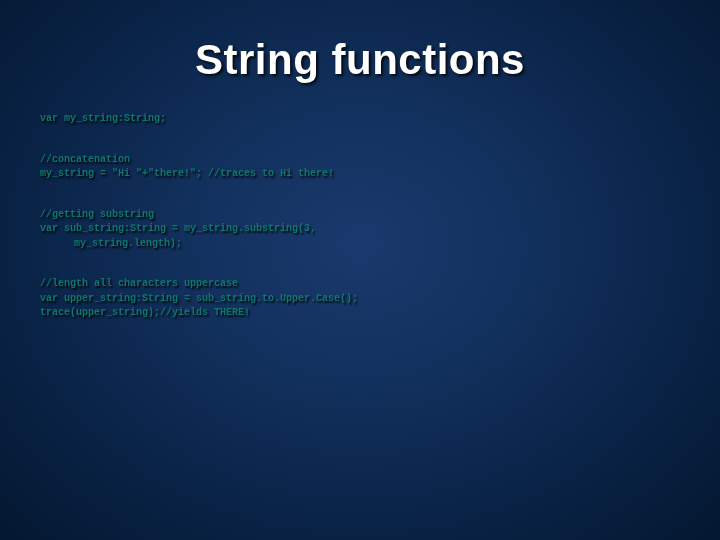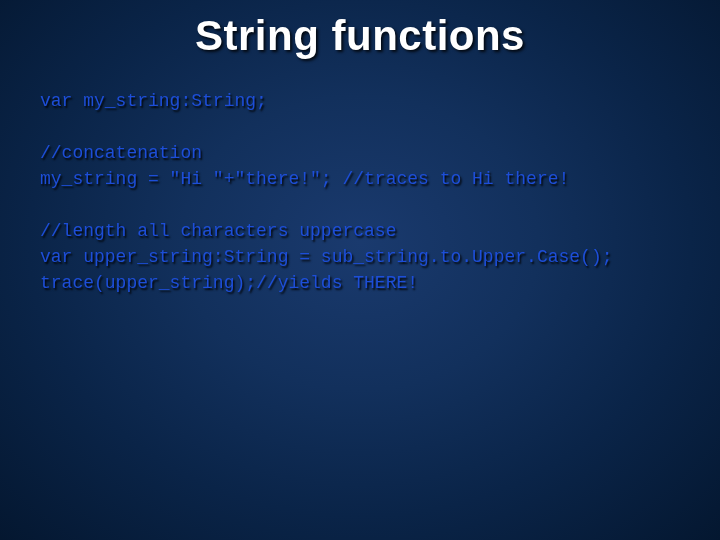--- a/index.html
+++ b/index.html
@@ -11,38 +11,38 @@
   }
   body {
     background: radial-gradient(ellipse at 50% 45%, #1a3a6e 0%, #12305c 35%, #0a2448 65%, #041730 100%);
     font-family: Georgia, 'Times New Roman', serif;
     color: #ffffff;
   }
   .slide {
     width: 720px;
     height: 540px;
     box-sizing: border-box;
-    padding: 12px 40px 30px 40px;
+    padding: 36px 40px 30px 40px;
     position: relative;
   }
   .title {
     font-family: Arial, Helvetica, sans-serif;
     font-size: 42px;
     font-weight: bold;
     text-align: center;
     color: #ffffff;
     text-shadow: 2px 2px 3px rgba(0,0,0,0.8);
     margin: 0 0 28px 0;
     letter-spacing: 0.5px;
   }
   .code-block {
     font-family: 'Courier New', Courier, monospace;
-    font-size: 18px;
-    font-weight: normal;
-    color: #1d4ed8;
+    font-size: 10px;
+    font-weight: bold;
+    color: #0f766e;
     text-shadow: 1.5px 1.5px 2px rgba(0,0,0,0.9);
     line-height: 1.45;
     white-space: pre-wrap;
     margin-bottom: 26px;
   }
   .indent {
     padding-left: 34px;
     display: block;
   }
 </style>
@@ -50,17 +50,20 @@
 <body>
 
 <div class="slide">
   <h1 class="title">String functions</h1>
 
   <div class="code-block"><span>var my_string:String;</span></div>
 
   <div class="code-block"><span>//concatenation</span>
 <span>my_string = "Hi "+"there!"; //traces to Hi there!</span></div>
 
+  <div class="code-block"><span>//getting substring</span>
+<span>var sub_string:String = my_string.substring(3,</span>
+<span class="indent">my_string.length);</span></div>
 
   <div class="code-block"><span>//length all characters uppercase</span>
 <span>var upper_string:String = sub_string.to.Upper.Case();</span>
 <span>trace(upper_string);//yields THERE!</span></div>
 </div>
 
 </body></html>

